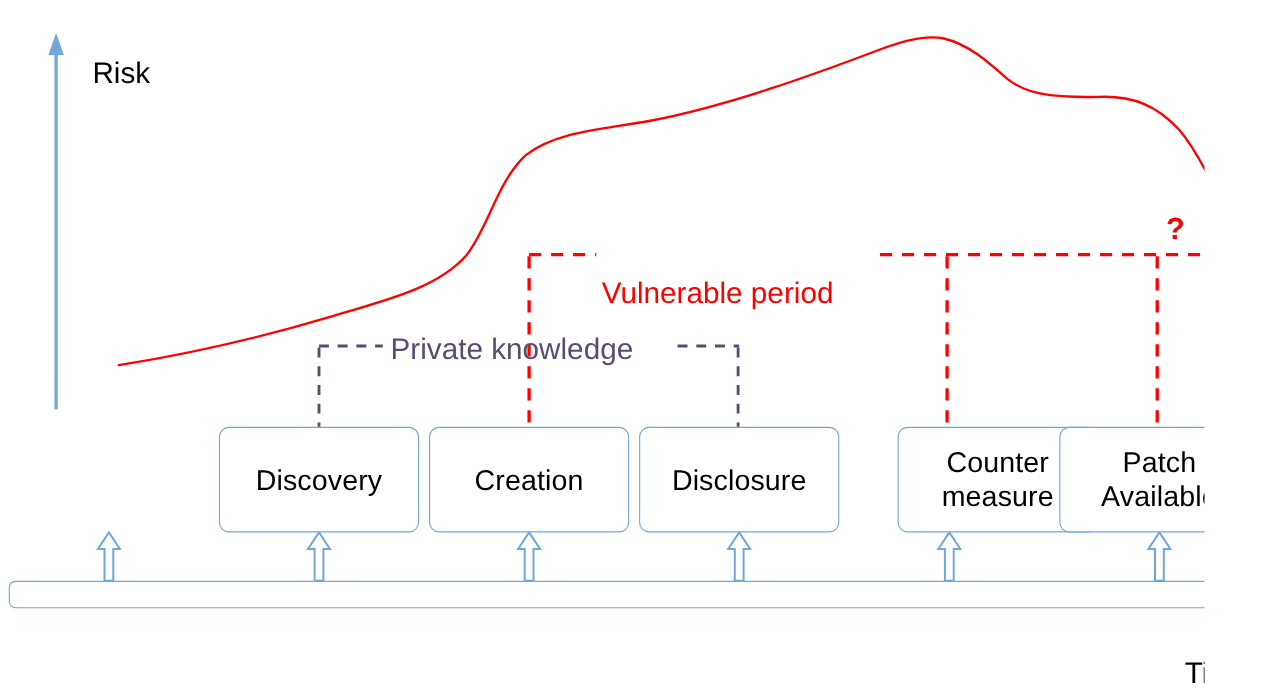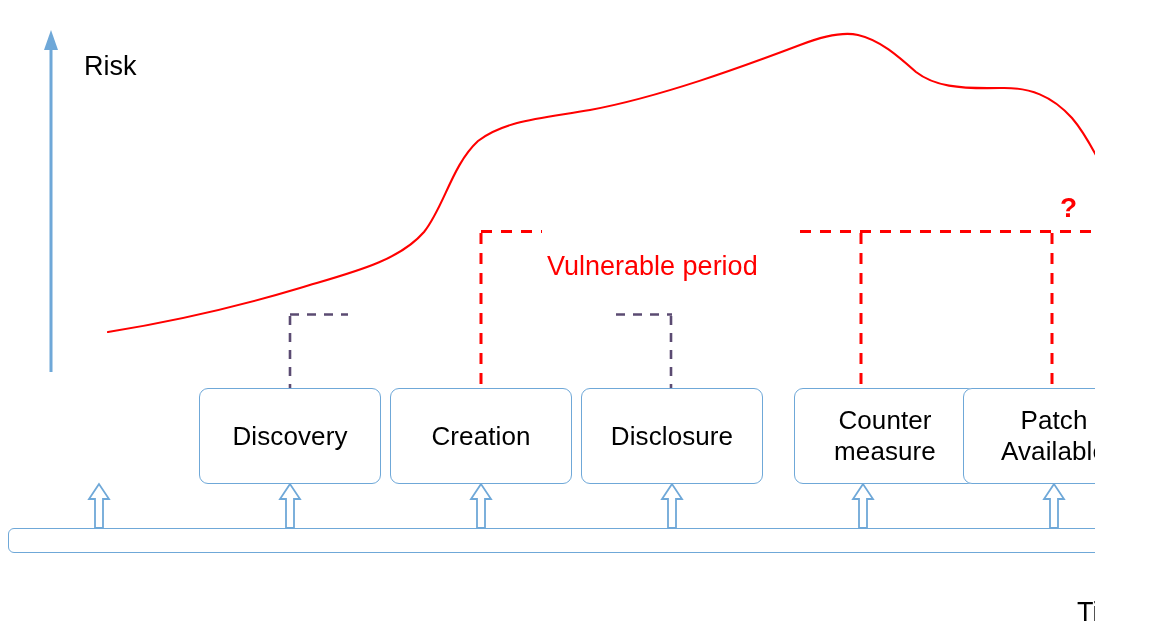--- a/index.html
+++ b/index.html
@@ -46,21 +46,21 @@
   }
   .event-box .label {
     display: block;
     padding: 0 4px;
     white-space: pre-line;
   }
   .box-0 { left: 8px; }
   .box-1 { left: 199px; }
   .box-2 { left: 390px; }
   .box-3 { left: 581px; }
-  .box-4 { left: 794px; }
+  .box-4 { left: 816px; }
   .box-5 { left: 963px; }
 
   
   #timeline-bar {
     position: absolute;
     left: 8px;
     top: 528px;
     width: 1133px;
     height: 25px;
     box-sizing: border-box;
@@ -163,20 +163,21 @@
       <polygon points="1054,484 1044,499 1050,499 1050,528 1058,528 1058,499 1064,499"></polygon>
     </g>
   </svg>
 
   <div class="axis-label" id="risk-label">Risk</div>
 
   <div class="axis-label" id="time-label">Time</div>
 
   <div id="vulnerable-period-label">Vulnerable period</div>
 
+  <div id="private-knowledge-label">Private knowledge</div>
 
   <div id="question-mark-label">?</div>
 
   <div class="event-box box-1">
     <span class="label">Discovery</span>
   </div>
   <div class="event-box box-2">
     <span class="label">Creation</span>
   </div>
   <div class="event-box box-3">

